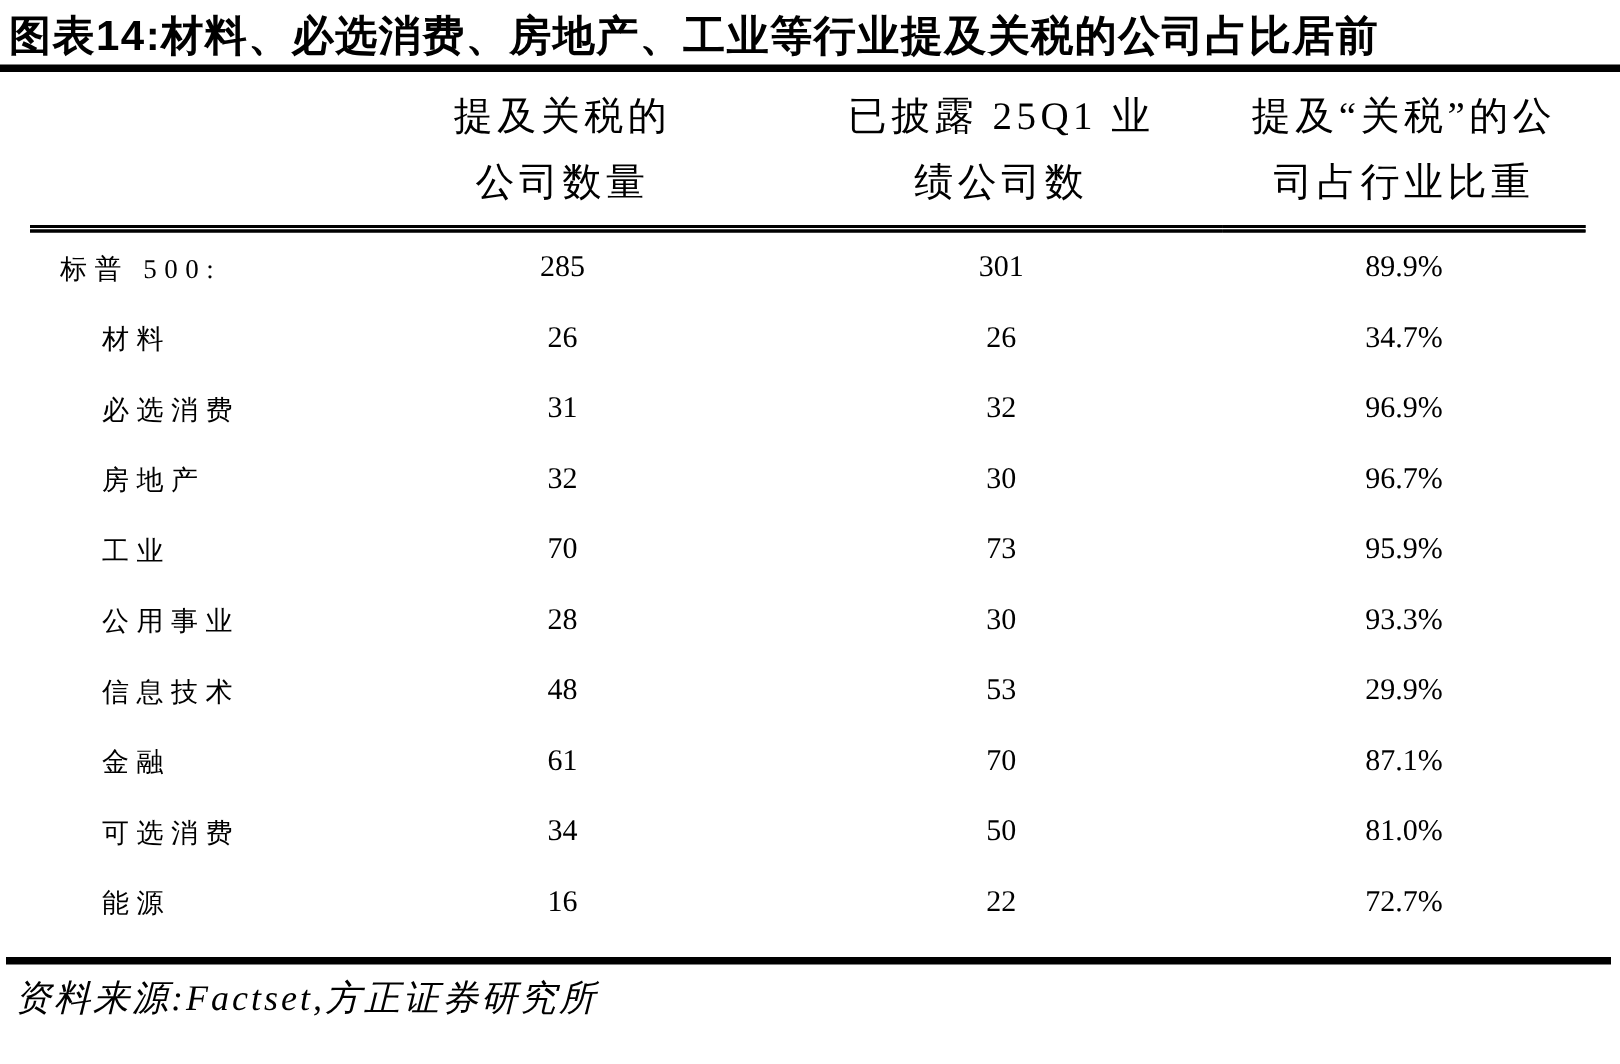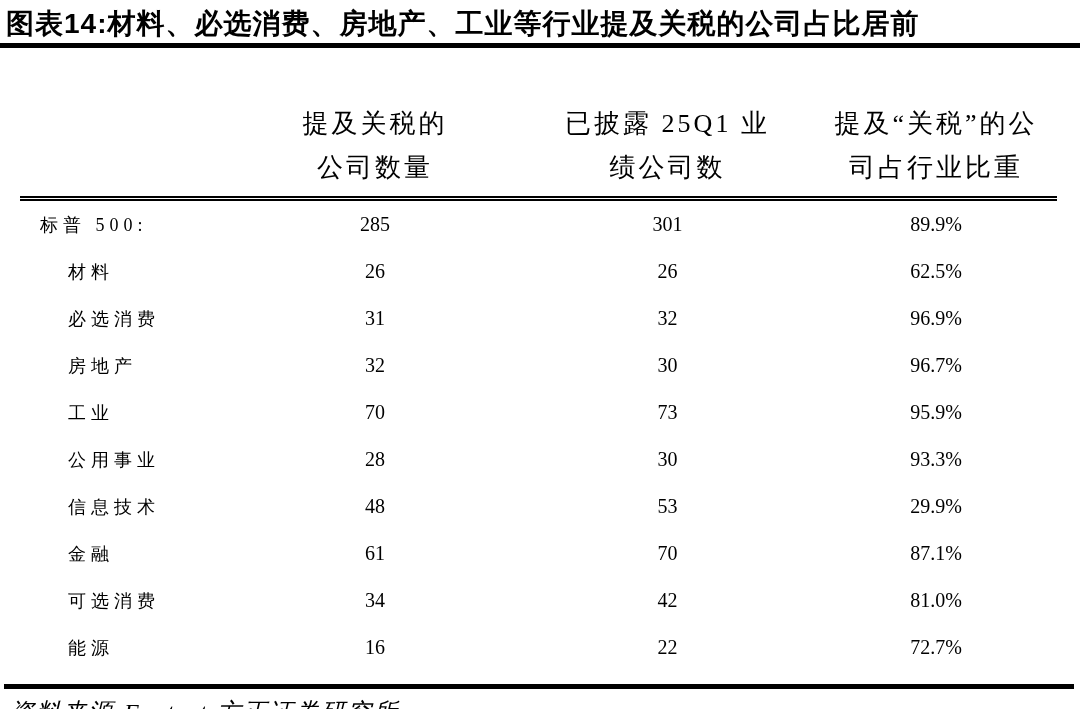--- a/index.html
+++ b/index.html
@@ -24,21 +24,20 @@
     white-space: nowrap;
   }
   .title-rule {
     height: 5px;
     background: #000000;
     margin-top: 3px;
   }
   .table-wrap {
     margin-left: 20px;
     width: 1037px;
-    margin-top: 46px;
   }
   table.fig-table {
     width: 100%;
     border-collapse: collapse;
     table-layout: fixed;
   }
   col.c1 { width: 210px; }
   col.c2 { width: 290px; }
   col.c3 { width: 295px; }
   col.c4 { width: 242px; }
@@ -123,21 +122,21 @@
         <tr>
           <td class="label">标普 500:</td>
           <td class="num">285</td>
           <td class="num">301</td>
           <td class="num">89.9%</td>
         </tr>
         <tr>
           <td class="label ind">材料</td>
           <td class="num">26</td>
           <td class="num">26</td>
-          <td class="num">62.5%</td>
+          <td class="num">34.7%</td>
         </tr>
         <tr>
           <td class="label ind">必选消费</td>
           <td class="num">31</td>
           <td class="num">32</td>
           <td class="num">96.9%</td>
         </tr>
         <tr>
           <td class="label ind">房地产</td>
           <td class="num">32</td>
@@ -164,21 +163,21 @@
         </tr>
         <tr>
           <td class="label ind">金融</td>
           <td class="num">61</td>
           <td class="num">70</td>
           <td class="num">87.1%</td>
         </tr>
         <tr>
           <td class="label ind">可选消费</td>
           <td class="num">34</td>
-          <td class="num">42</td>
+          <td class="num">50</td>
           <td class="num">81.0%</td>
         </tr>
         <tr>
           <td class="label ind">能源</td>
           <td class="num">16</td>
           <td class="num">22</td>
           <td class="num">72.7%</td>
         </tr>
       </tbody>
     </table>

